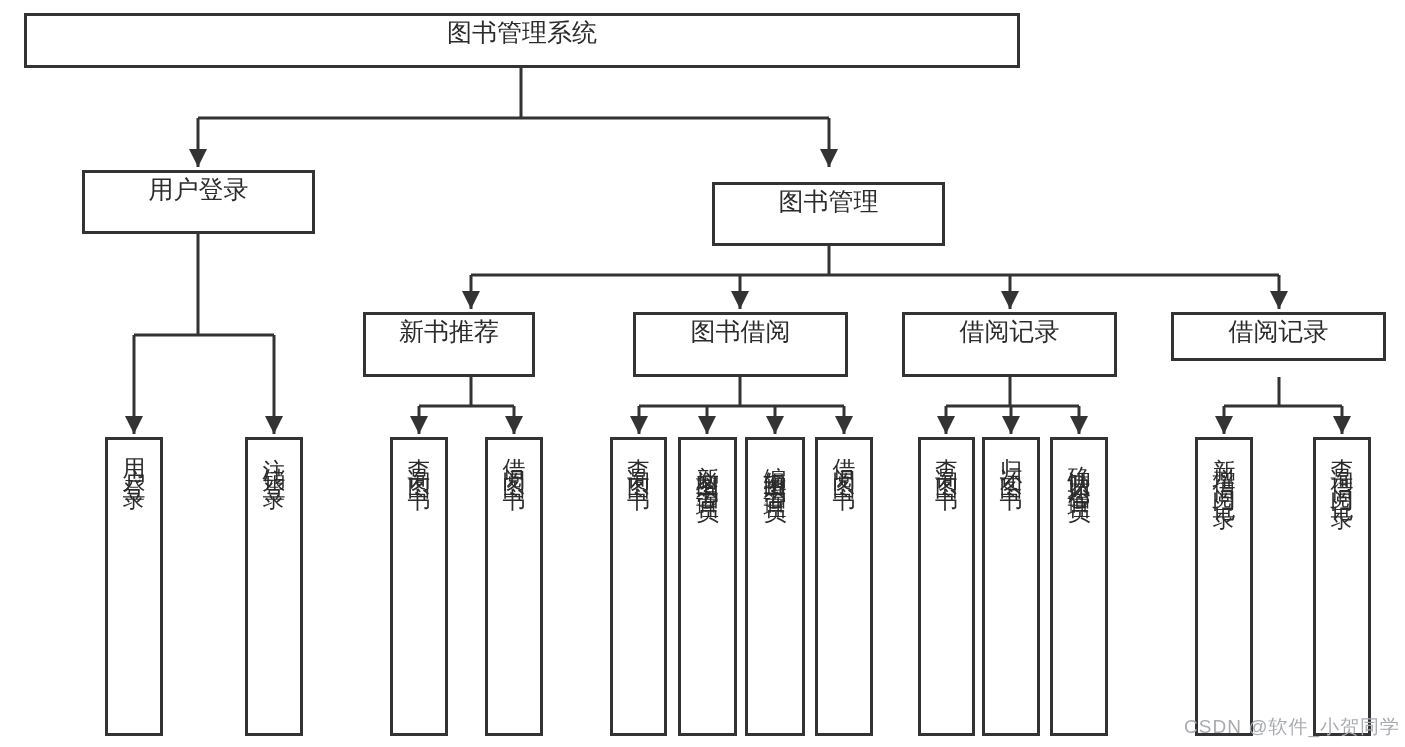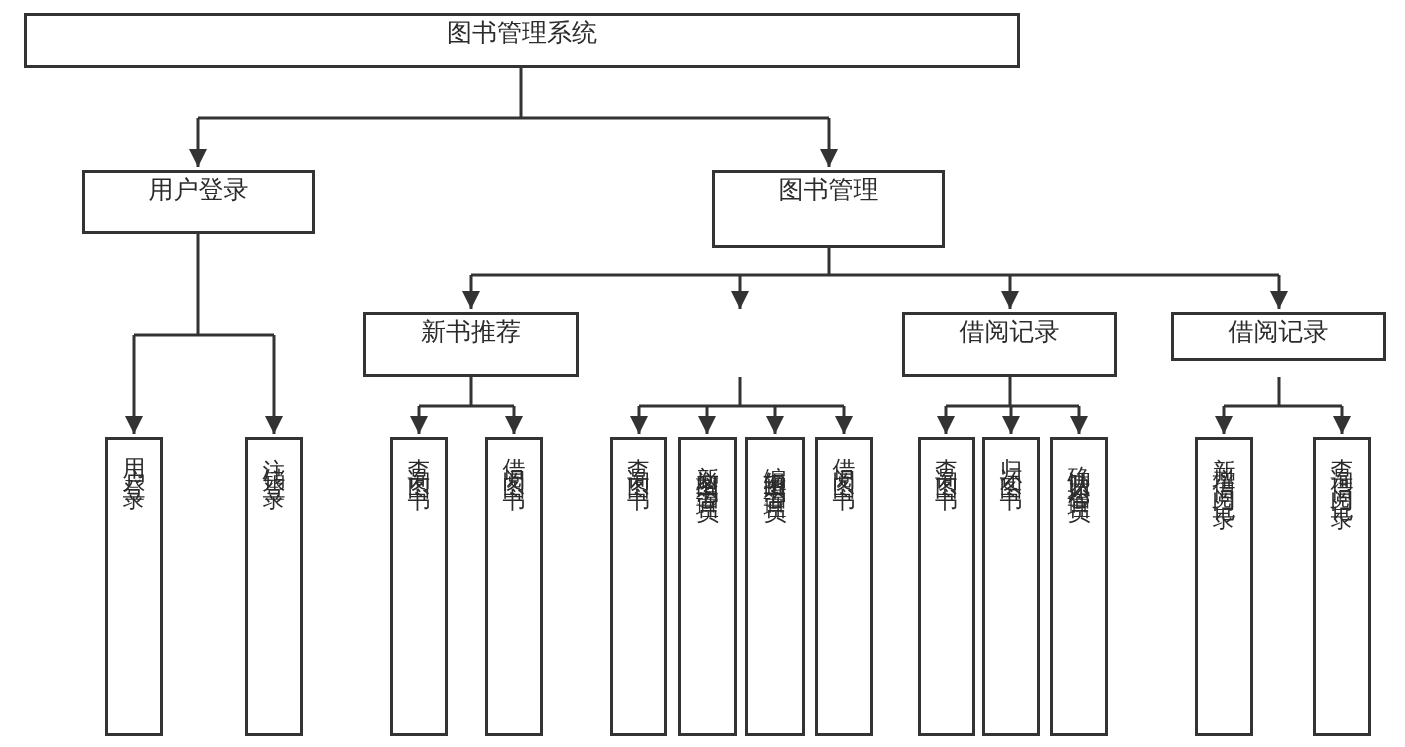--- a/index.html
+++ b/index.html
@@ -112,26 +112,29 @@
     </g>
   </svg>
 
   <div class="box" style="left:24px;top:13px;width:996px;height:55px">
     <span>图书管理系统</span>
   </div>
 
   <div class="box" style="left:82px;top:170px;width:233px;height:64px">
     <span>用户登录</span>
   </div>
-  <div class="box" style="left:712px;top:170px;width:233px;height:78px">
+  <div class="box" style="left:712px;top:182px;width:233px;height:64px">
     <span>图书管理</span>
   </div>
 
-  <div class="box" style="left:363px;top:312px;width:216px;height:65px">
+  <div class="box" style="left:363px;top:312px;width:172px;height:65px">
     <span>新书推荐</span>
+  </div>
+  <div class="box" style="left:633px;top:312px;width:215px;height:65px">
+    <span>图书借阅</span>
   </div>
   <div class="box" style="left:902px;top:312px;width:215px;height:65px">
     <span>借阅记录</span>
   </div>
   <div class="box" style="left:1171px;top:312px;width:215px;height:49px">
     <span>借阅记录</span>
   </div>
 
   <div class="box leaf" style="left:105px;width:58px">
     <span class="vtext">用户登录</span>
@@ -170,14 +173,15 @@
     <span class="vtext">确认归还（管理员）</span>
   </div>
 
   <div class="box leaf" style="left:1195px;width:58px">
     <span class="vtext">新增借阅记录</span>
   </div>
   <div class="box leaf" style="left:1313px;width:58px">
     <span class="vtext">查询借阅记录</span>
   </div>
 
+  <div class="watermark">CSDN @软件_小贺同学</div>
 
 </div>
 
 </body></html>

